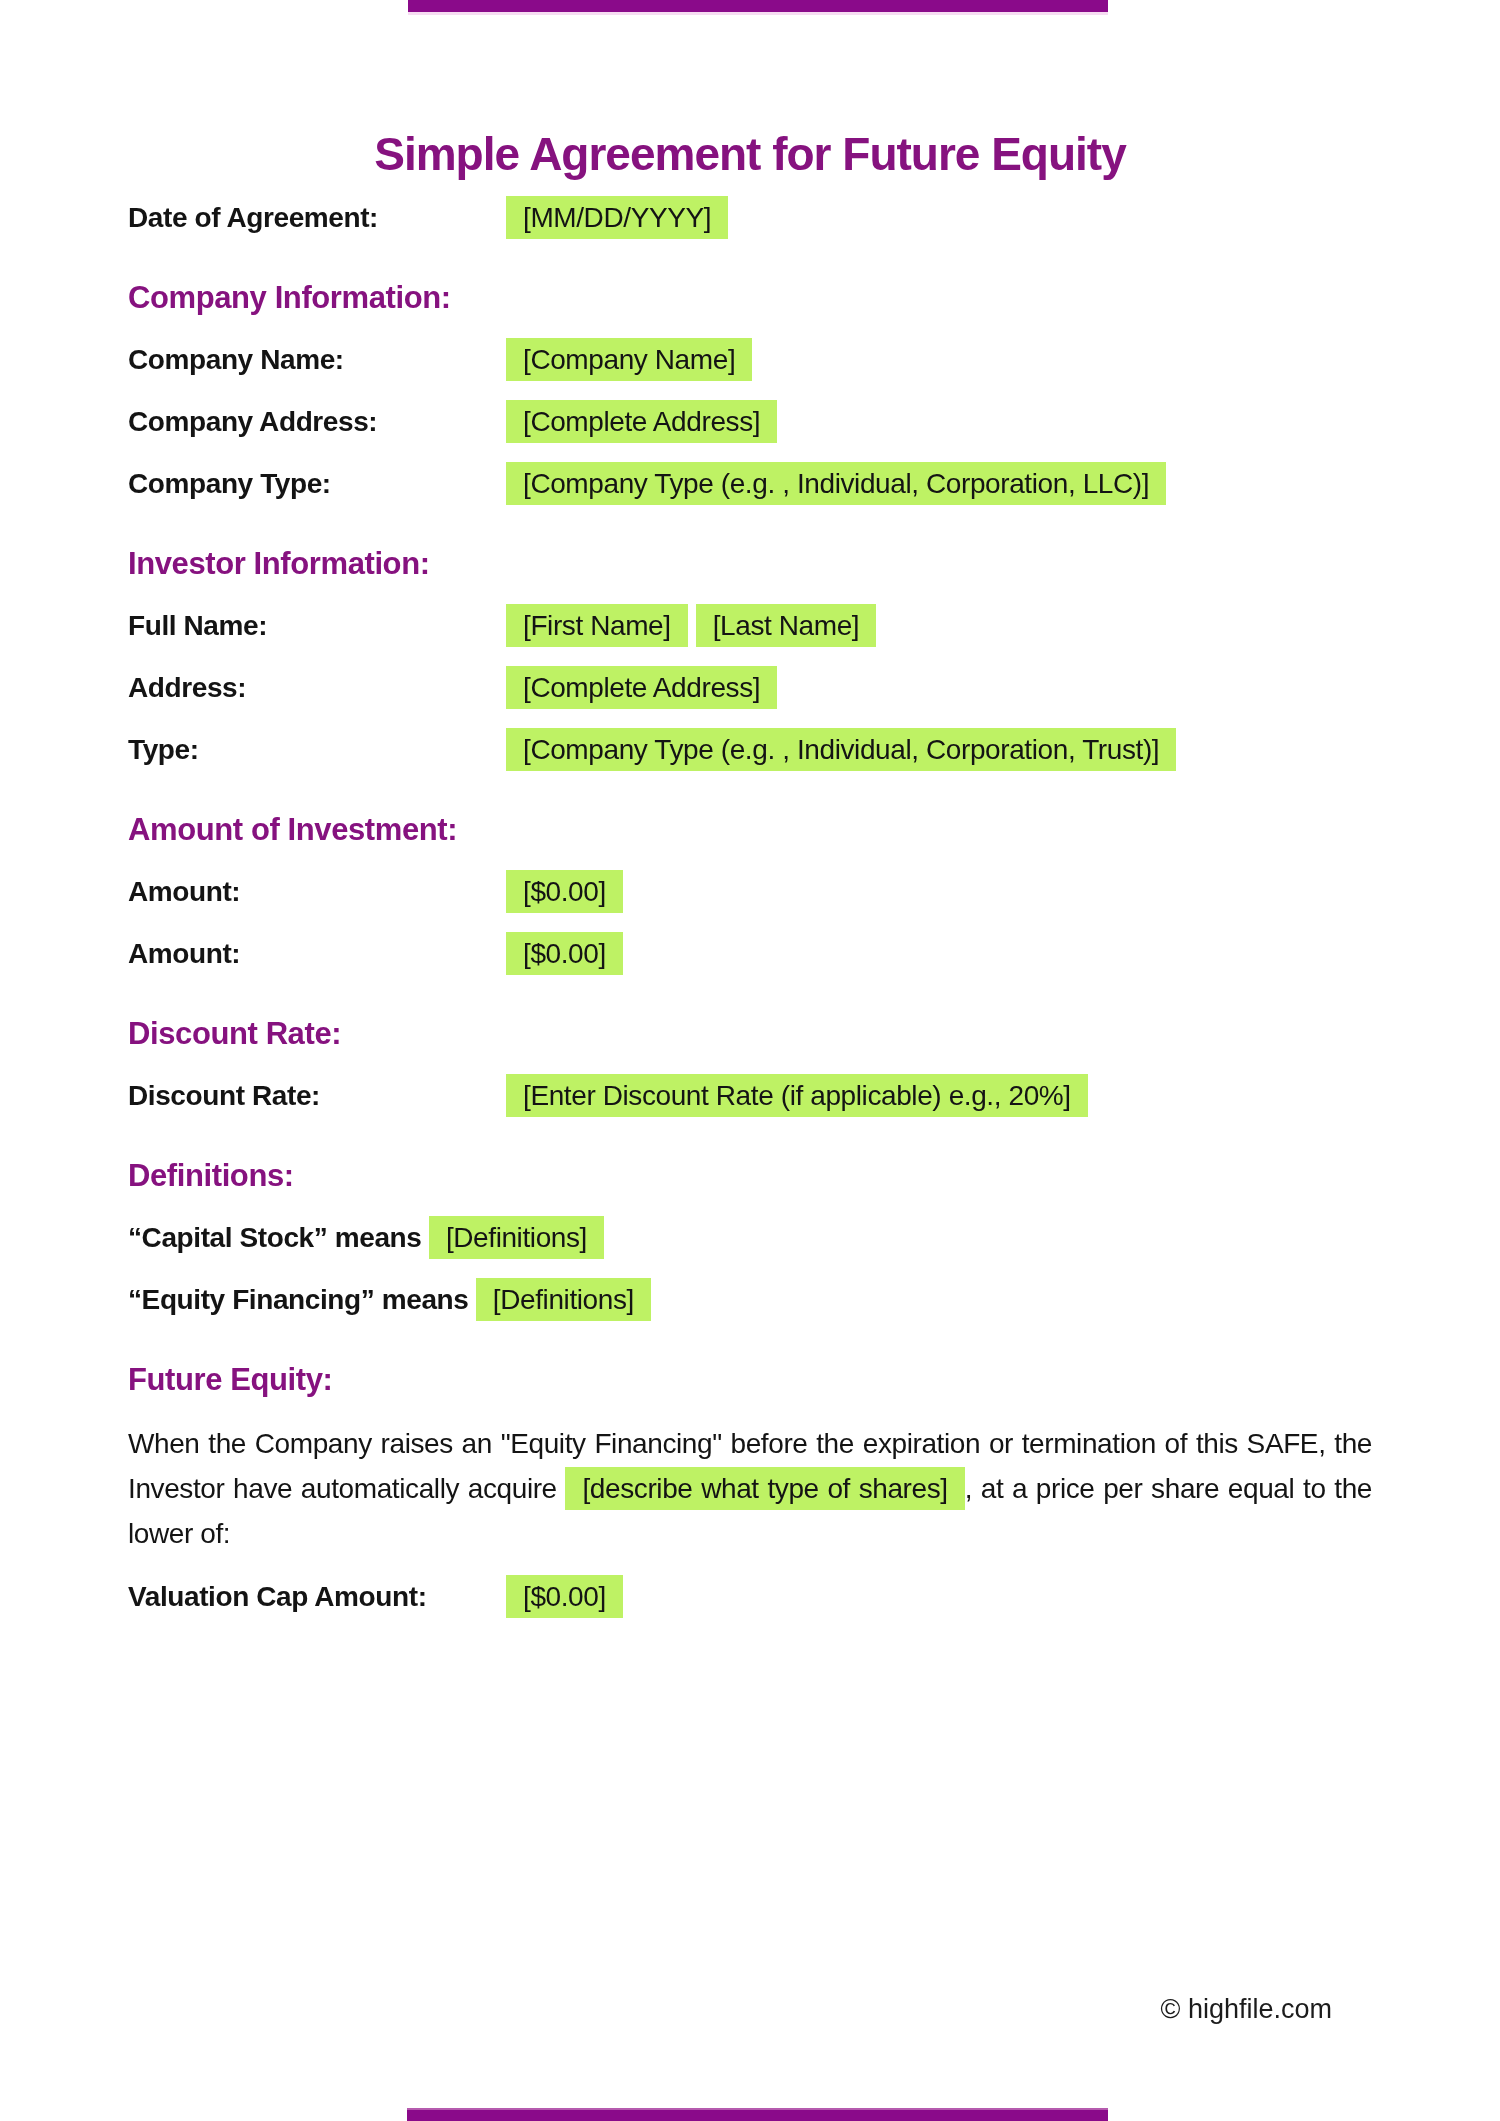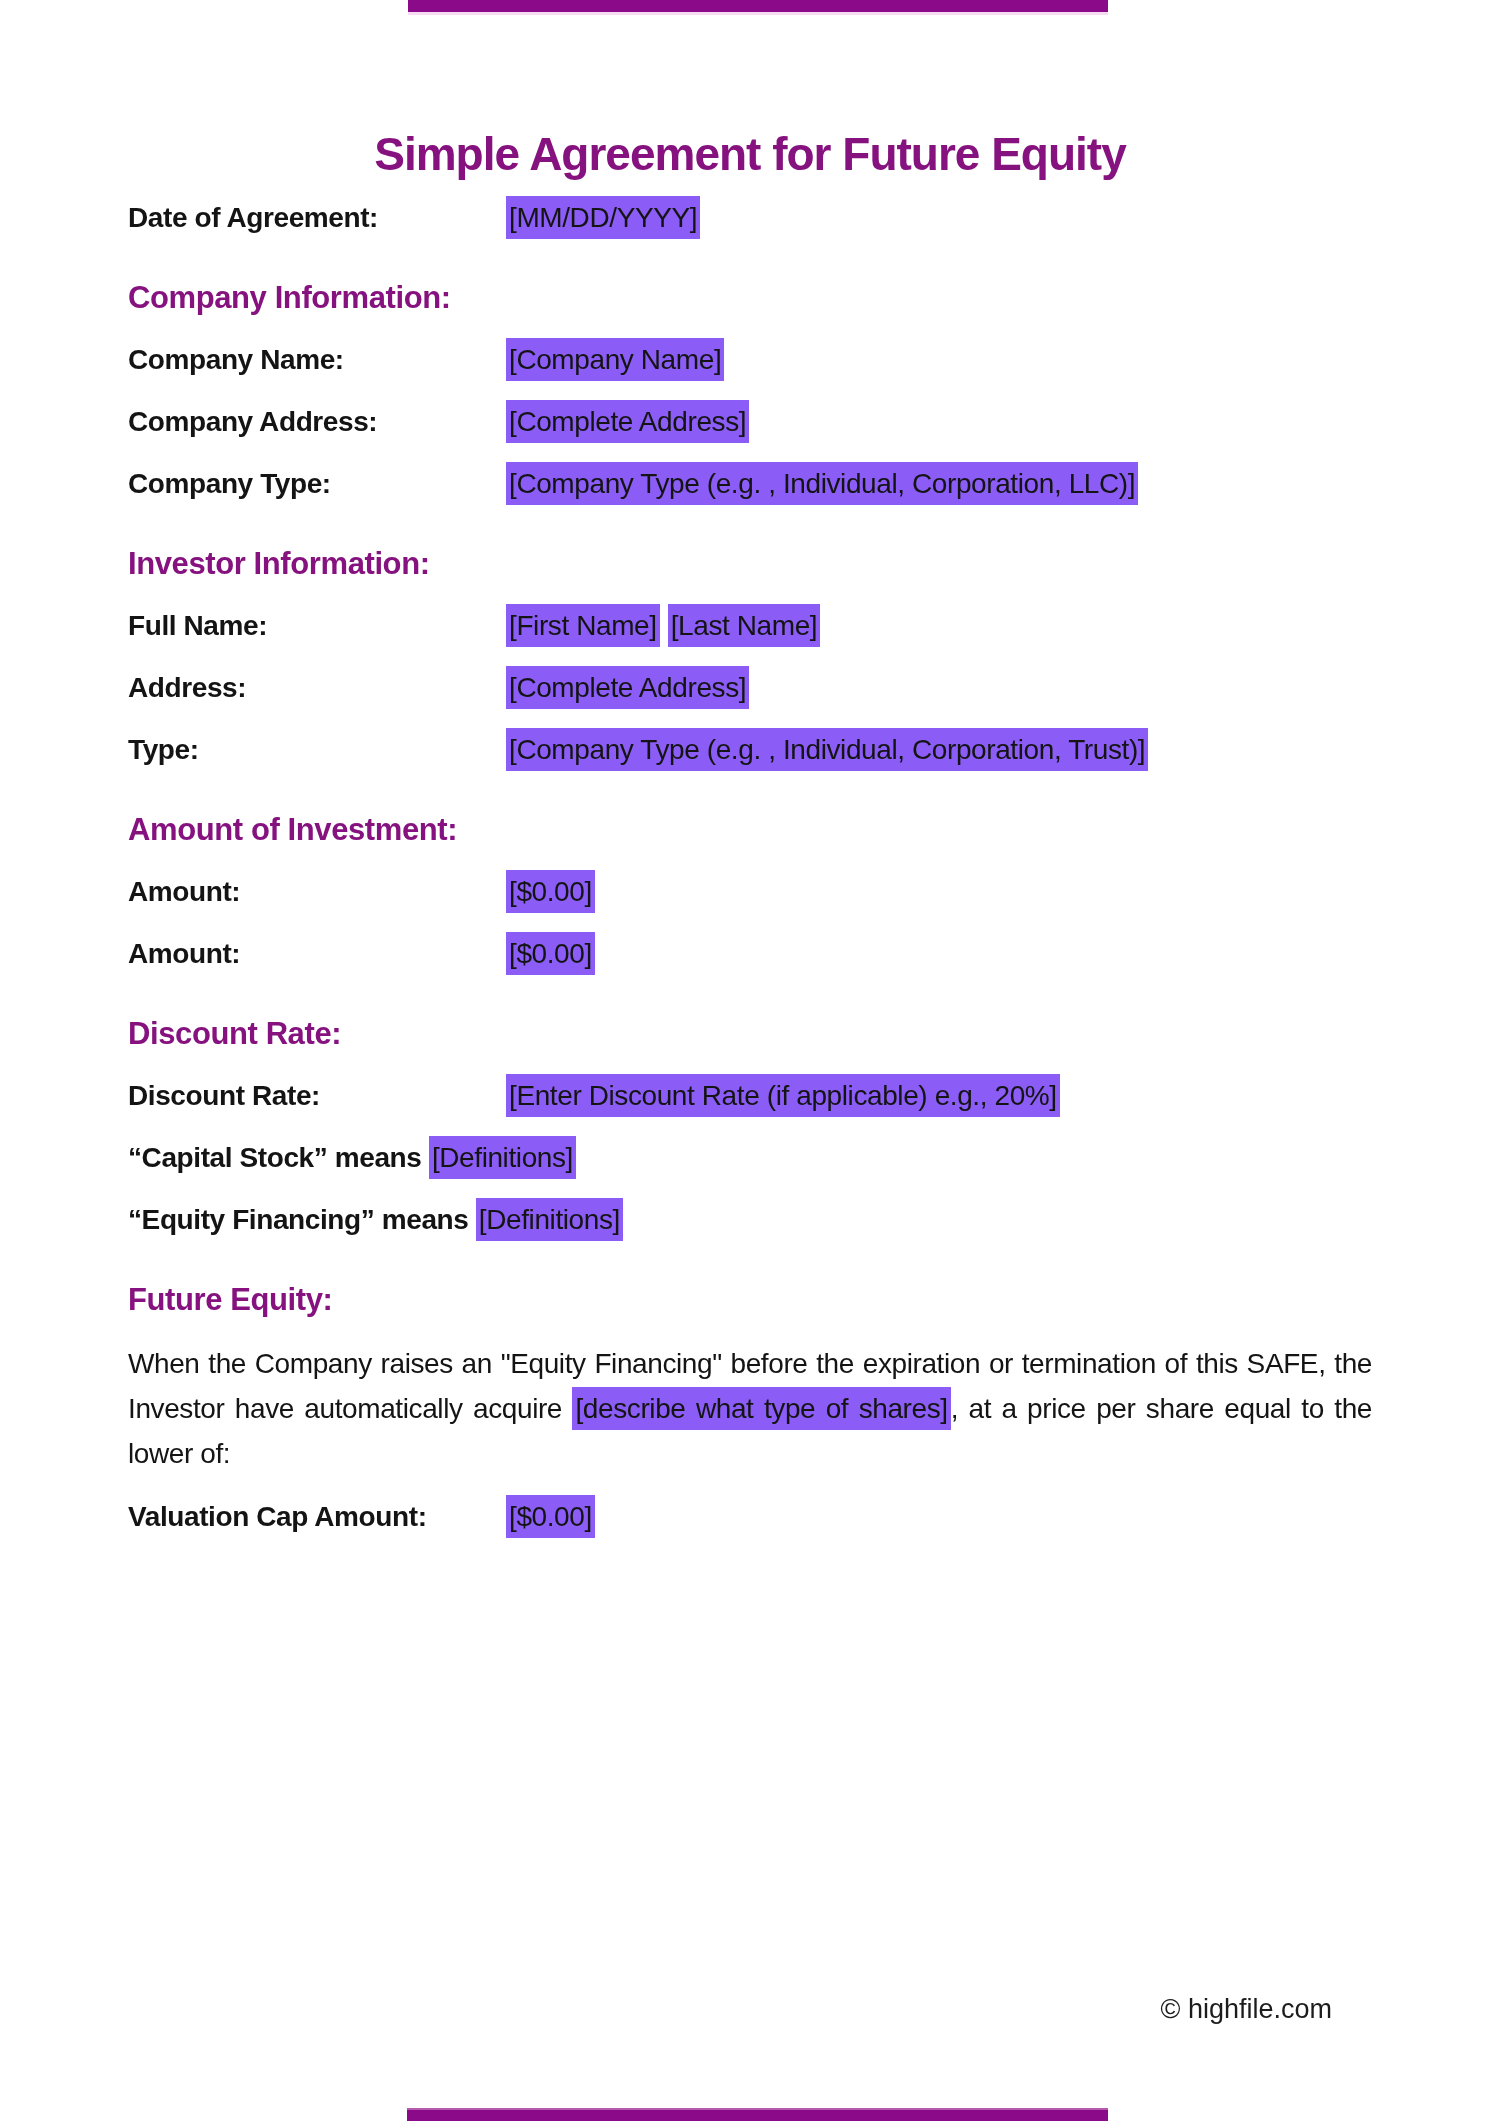--- a/index.html
+++ b/index.html
@@ -36,21 +36,21 @@
   .section-heading{
     font-size:31px;line-height:42px;font-weight:bold;
     color:#86127f;margin:38px 0 20px;
   }
   .def-line{font-size:28px;line-height:42px;margin:0 0 20px;}
   .def-term{font-weight:bold;}
   .body-par{
     margin:0 0 20px;font-size:28px;line-height:45px;
     text-align:justify;
   }
-  .hl{background:#8b5cf6;padding:6px 3px;}
+  .hl{background:#bef264;padding:6px 17px;}
   .gap{display:inline-block;width:8px;}
   .footer{
     position:absolute;top:1994px;right:168px;
     font-size:27px;color:#1c1c1c;letter-spacing:0;
   }
 </style>
 </head>
 <body>
 
 <div class="page">
@@ -109,20 +109,21 @@
       <span class="field-value"><span class="hl">[$0.00]</span></span>
     </div>
 
     <h2 class="section-heading">Discount Rate:</h2>
 
     <div class="field-row">
       <span class="field-label">Discount Rate:</span>
       <span class="field-value"><span class="hl">[Enter Discount Rate (if applicable) e.g., 20%]</span></span>
     </div>
 
+    <h2 class="section-heading">Definitions:</h2>
 
     <p class="def-line"><span class="def-term">“Capital Stock” means</span> <span class="hl">[Definitions]</span></p>
 
     <p class="def-line"><span class="def-term">“Equity Financing” means</span> <span class="hl">[Definitions]</span></p>
 
     <h2 class="section-heading">Future Equity:</h2>
 
     <p class="body-par"><span>When the Company raises an "Equity Financing" before the expiration or termination of this SAFE, the Investor have automatically acquire </span><span class="hl">[describe what type of shares]</span><span>, at a price per share equal to the lower of:</span></p>
 
     <div class="field-row">

